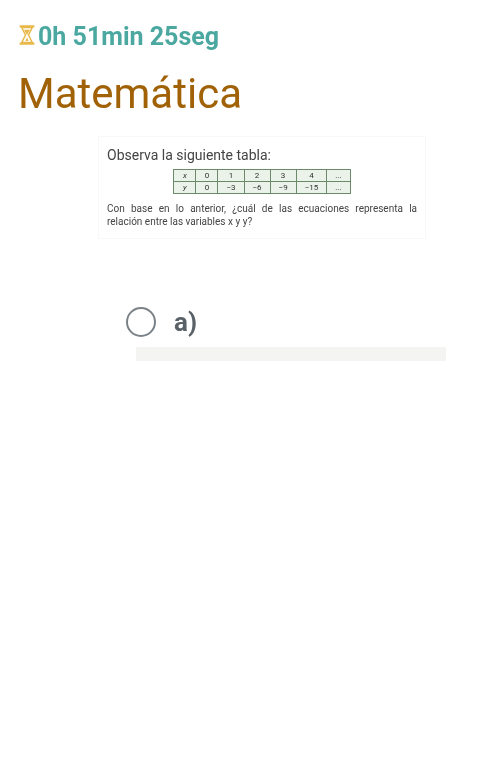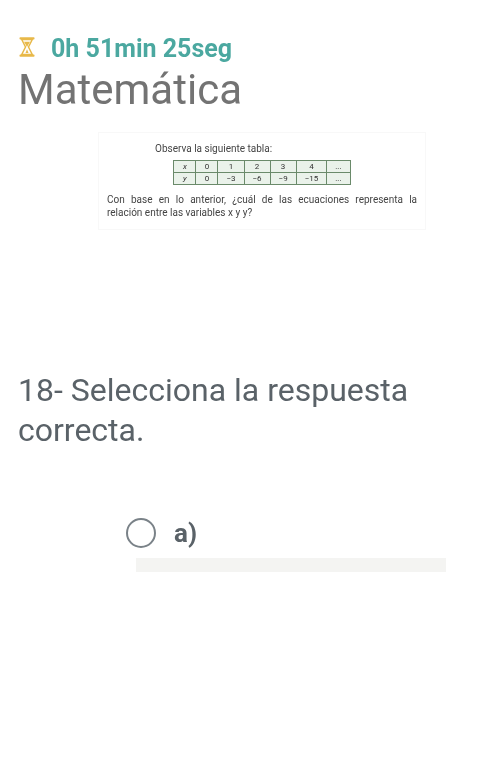--- a/index.html
+++ b/index.html
@@ -13,52 +13,51 @@
       height: 775px;
       background: #ffffff;
       overflow: hidden;
     }
     .container {
       padding: 10px 18px;
     }
     .timer-row {
       display: flex;
       align-items: center;
-      gap: 15px;
-      margin-top: 24px;
+      gap: 2px;
+      margin-top: 12px;
     }
     .timer-icon {
       width: 18px;
       height: 22px;
     }
     .timer-text {
       color: #4ba8a0;
       font-weight: 700;
       font-size: 25px;
     }
     .subject-title {
-      color: #737373;
+      color: #a16207;
       font-weight: 400;
       font-size: 42px;
-      margin-top: 2px;
+      margin-top: 18px;
       margin-bottom: 18px;
     }
     .problem-image {
       margin: 0 auto;
       width: 328px;
       background: #ffffff;
       border: 1px solid #f8f8f8;
       padding: 10px 8px 10px 8px;
       margin-left: 80px;
     }
     .problem-intro {
-      font-size: 10px;
+      font-size: 14px;
       color: #444;
       margin-bottom: 6px;
-      margin-left: 48px;
     }
     .data-table {
       border-collapse: collapse;
       margin: 0 auto;
       margin-bottom: 8px;
     }
     .data-table td, .data-table th {
       border: 1px solid #6a8a6a;
       background: #eaf2ea;
       font-size: 8px;
@@ -160,21 +159,20 @@
         <td class="cell-val">−6</td>
         <td class="cell-val">−9</td>
         <td class="cell-val">−15</td>
         <td class="cell-val">...</td>
       </tr>
     </tbody>
       </table>
     <div class="problem-question">Con base en lo anterior, ¿cuál de las ecuaciones representa la relación entre las variables x y y?</div>
   </div>
 
-  <div class="question-text">18- Selecciona la respuesta correcta.</div>
 
   <div class="option-row">
     <div class="radio-circle"></div>
     <div class="option-label">a)</div>
   </div>
 
 
   <div class="img-placeholder"></div>
 </div>
 

